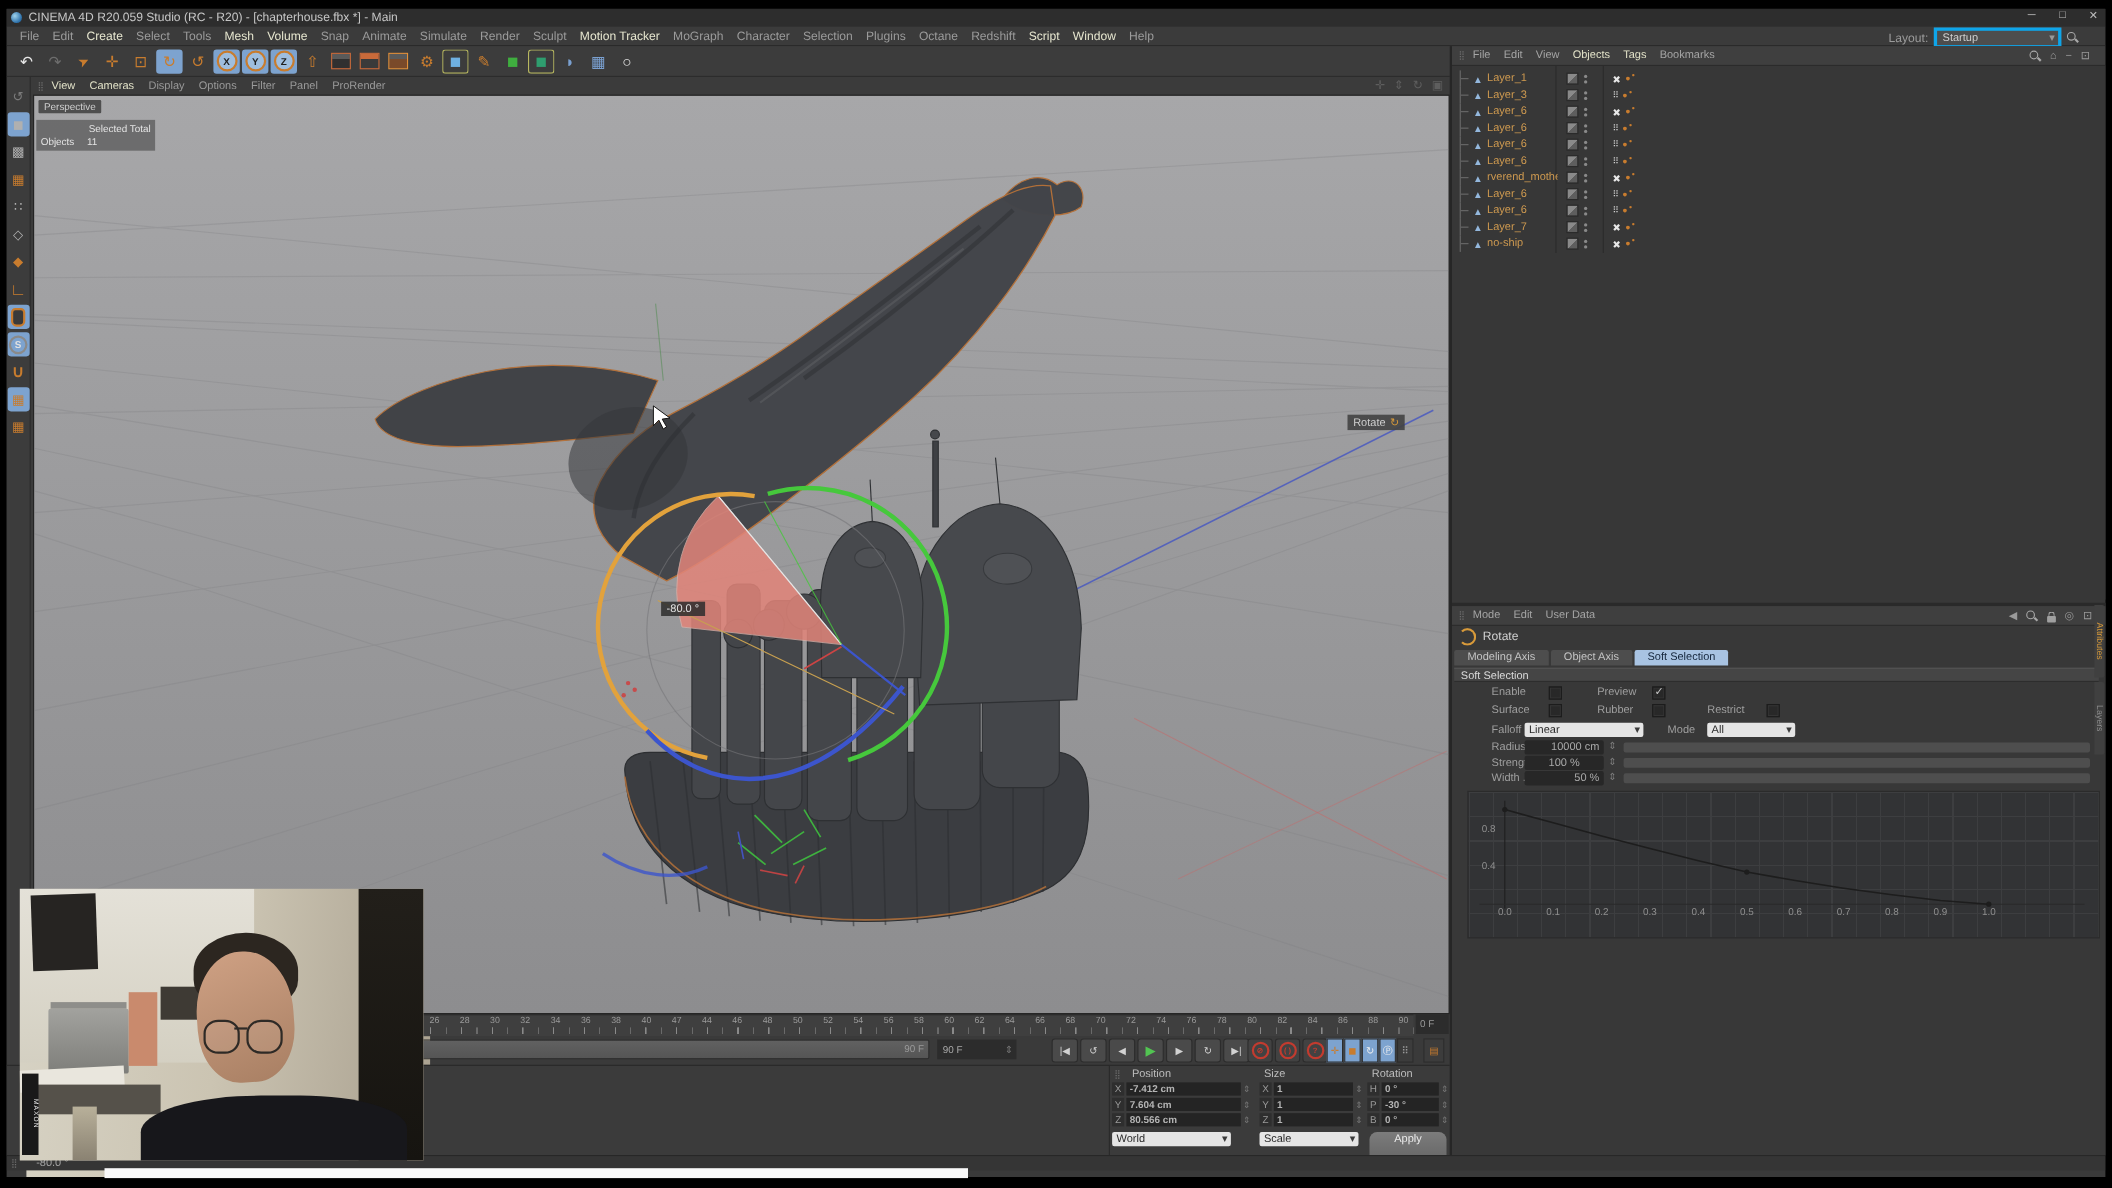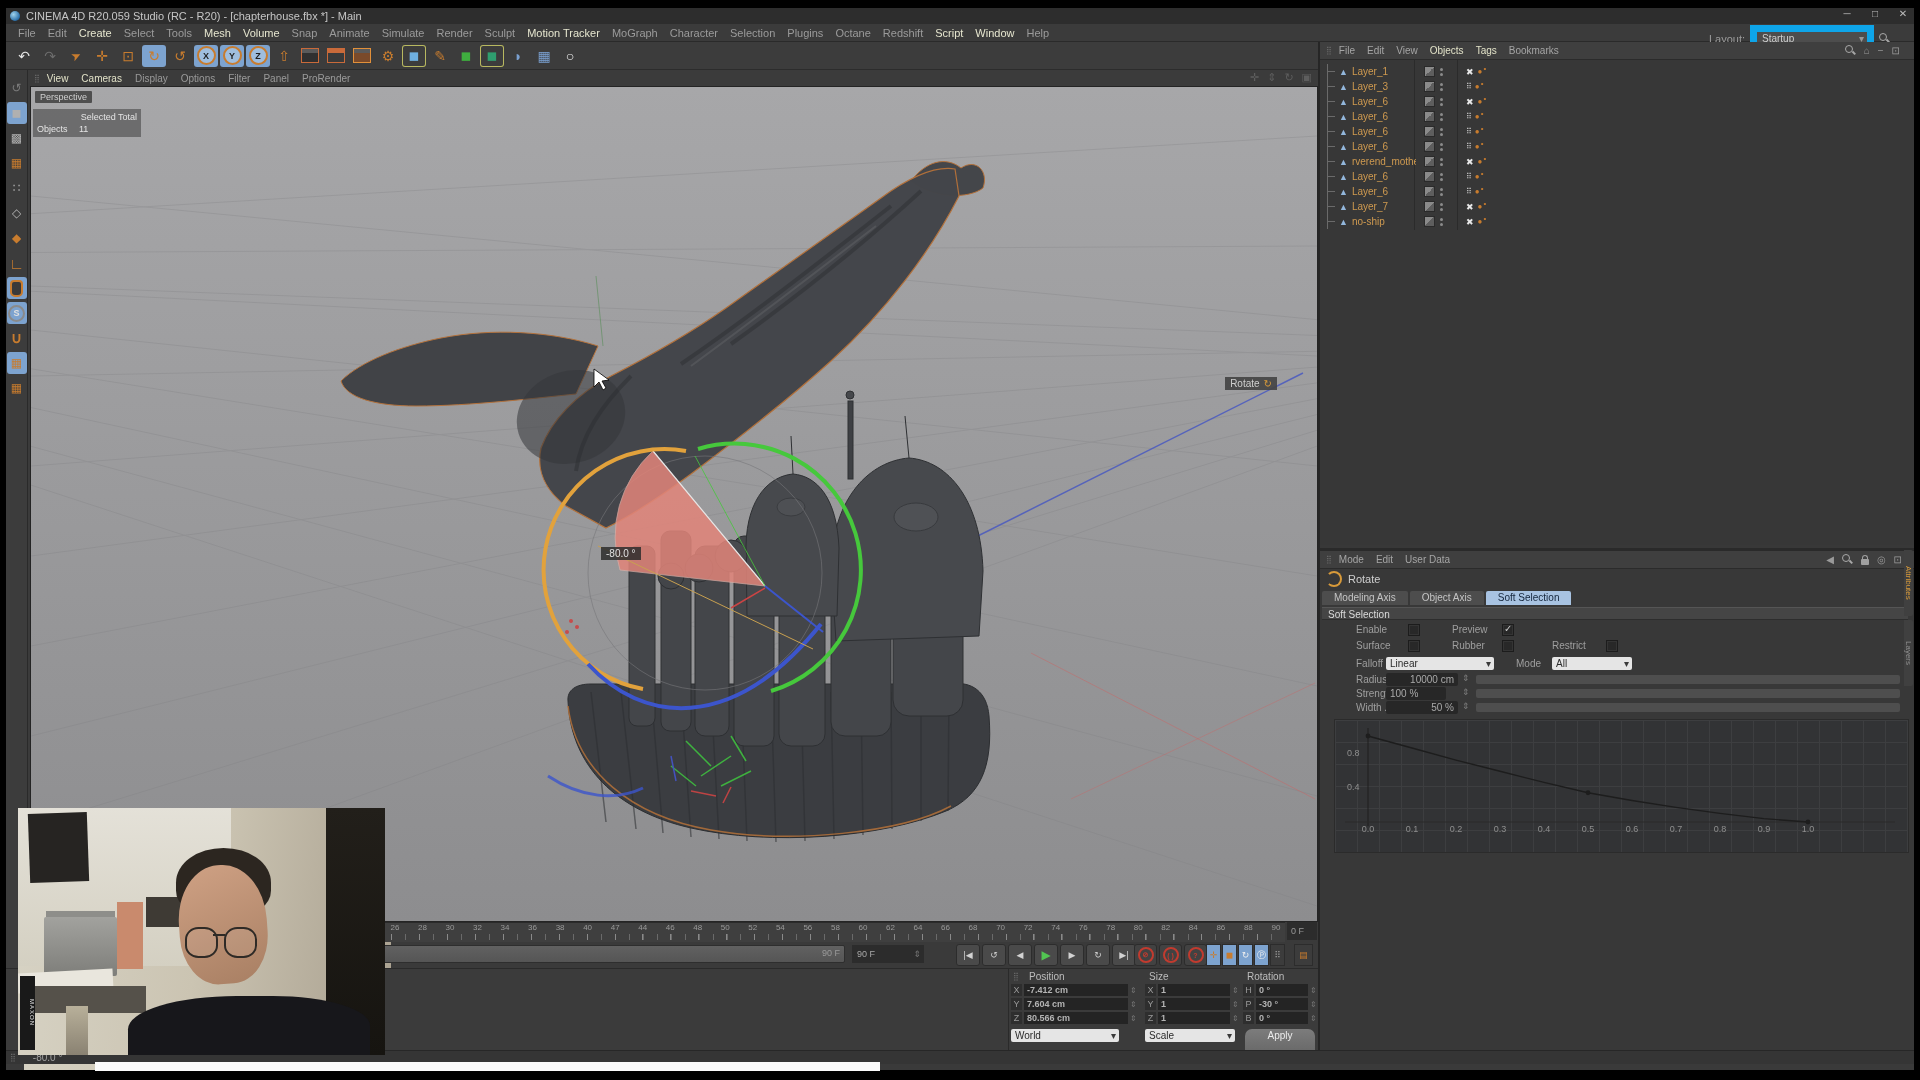--- a/index.html
+++ b/index.html
@@ -12,21 +12,21 @@
   .c4dicon{width:10px;height:10px;border-radius:50%;margin:0 6px 0 4px;background:radial-gradient(circle at 35% 35%,#9fd2ec,#2a6ea8 70%);}
   .winbtns{position:absolute;right:4px;top:0;display:flex;gap:14px;}
   .wbtn{color:#bdbdbd;font-size:10px;width:14px;text-align:center;}
 
   
   .menubar{position:absolute;left:0;top:16px;width:1908px;height:18px;background:#3b3b3b;display:flex;align-items:center;padding-left:6px;border-bottom:1px solid #2a2a2a;box-sizing:border-box;}
   .mi{font-size:11px;color:#9b9b9b;padding:0 6px;white-space:nowrap;}
   .mi.hl{color:#e6e6cf;}
   .layoutbox{position:absolute;right:24px;top:17px;display:flex;align-items:center;gap:5px;}
   .layoutlabel{color:#9b9b9b;font-size:11px;}
-  .layoutsel{width:100px;height:13px;background:#4d4d4d;border:7px solid #0ea5e9;color:#cfcfcf;font-size:10px;line-height:13px;padding:0 5px;position:relative;}
+  .layoutsel{width:100px;height:13px;background:#4d4d4d;border:3px solid #0ea5e9;color:#cfcfcf;font-size:10px;line-height:13px;padding:0 5px;position:relative;}
   .layoutsel::after{content:"▾";position:absolute;right:3px;top:0;color:#999;}
 
   
   .toolbar{position:absolute;left:0;top:34px;width:1312px;height:28px;background:#3c3c3c;display:flex;align-items:center;gap:2px;padding-left:6px;box-sizing:border-box;border-bottom:1px solid #2c2c2c;}
   .ti{width:24px;height:22px;display:flex;align-items:center;justify-content:center;border-radius:3px;font-size:14px;color:#c8c8c8;flex:0 0 auto;}
   .ti .g{display:flex;align-items:center;justify-content:center;}
   .ti.or .g{color:#c87c2e;}
   .ti.dim .g{color:#6d6d6d;}
   .ti.sel .g{transform:rotate(-25deg);font-size:12px;}
   .ti.active{background:#7da3cf;}
@@ -951,21 +951,21 @@
           <span class="dd" style="left:232px;width:72px">All</span>
         </div>
         <div class="arow" style="top:122px">
           <span class="alabel">Radius</span>
           <span class="nf" style="left:66px;width:72px;text-align:right">10000 cm</span>
           <span class="spin" style="left:142px">⇕</span>
           <span class="sl" style="left:156px;width:424px"><span class="f" style="width: 8%;"></span></span>
         </div>
         <div class="arow" style="top:136px">
           <span class="alabel">Strength</span>
-          <span class="nf" style="left:66px;width:60px;text-align:left">100 %</span>
+          <span class="nf" style="left:66px;width:72px;text-align:center">100 %</span>
           <span class="spin" style="left:142px">⇕</span>
           <span class="sl" style="left:156px;width:424px"><span class="f" style="width: 100%;"></span></span>
         </div>
         <div class="arow" style="top:150px">
           <span class="alabel">Width ..</span>
           <span class="nf" style="left:66px;width:72px;text-align:right">50 %</span>
           <span class="spin" style="left:142px">⇕</span>
           <span class="sl" style="left:156px;width:424px"><span class="f" style="width: 50%;"></span></span>
         </div>
 

